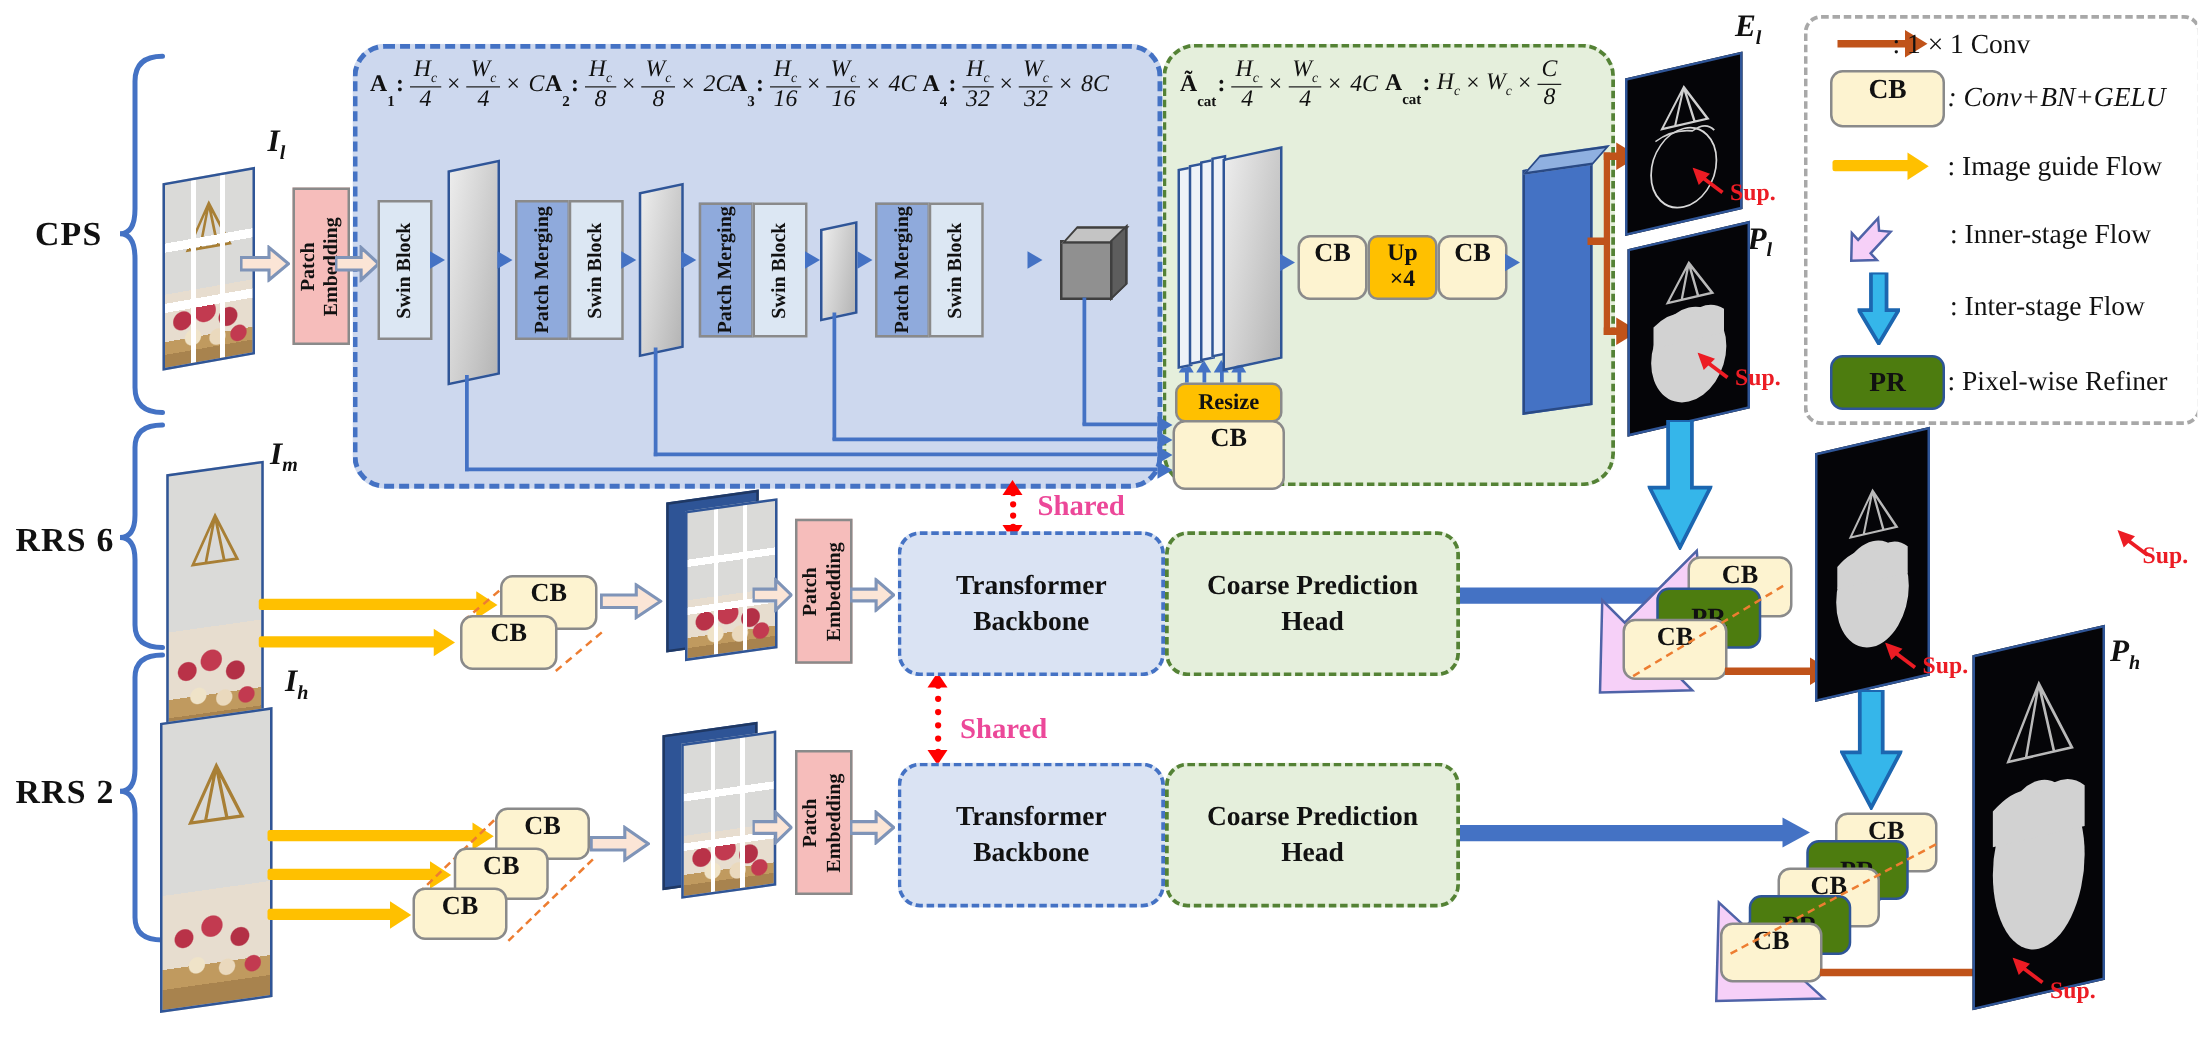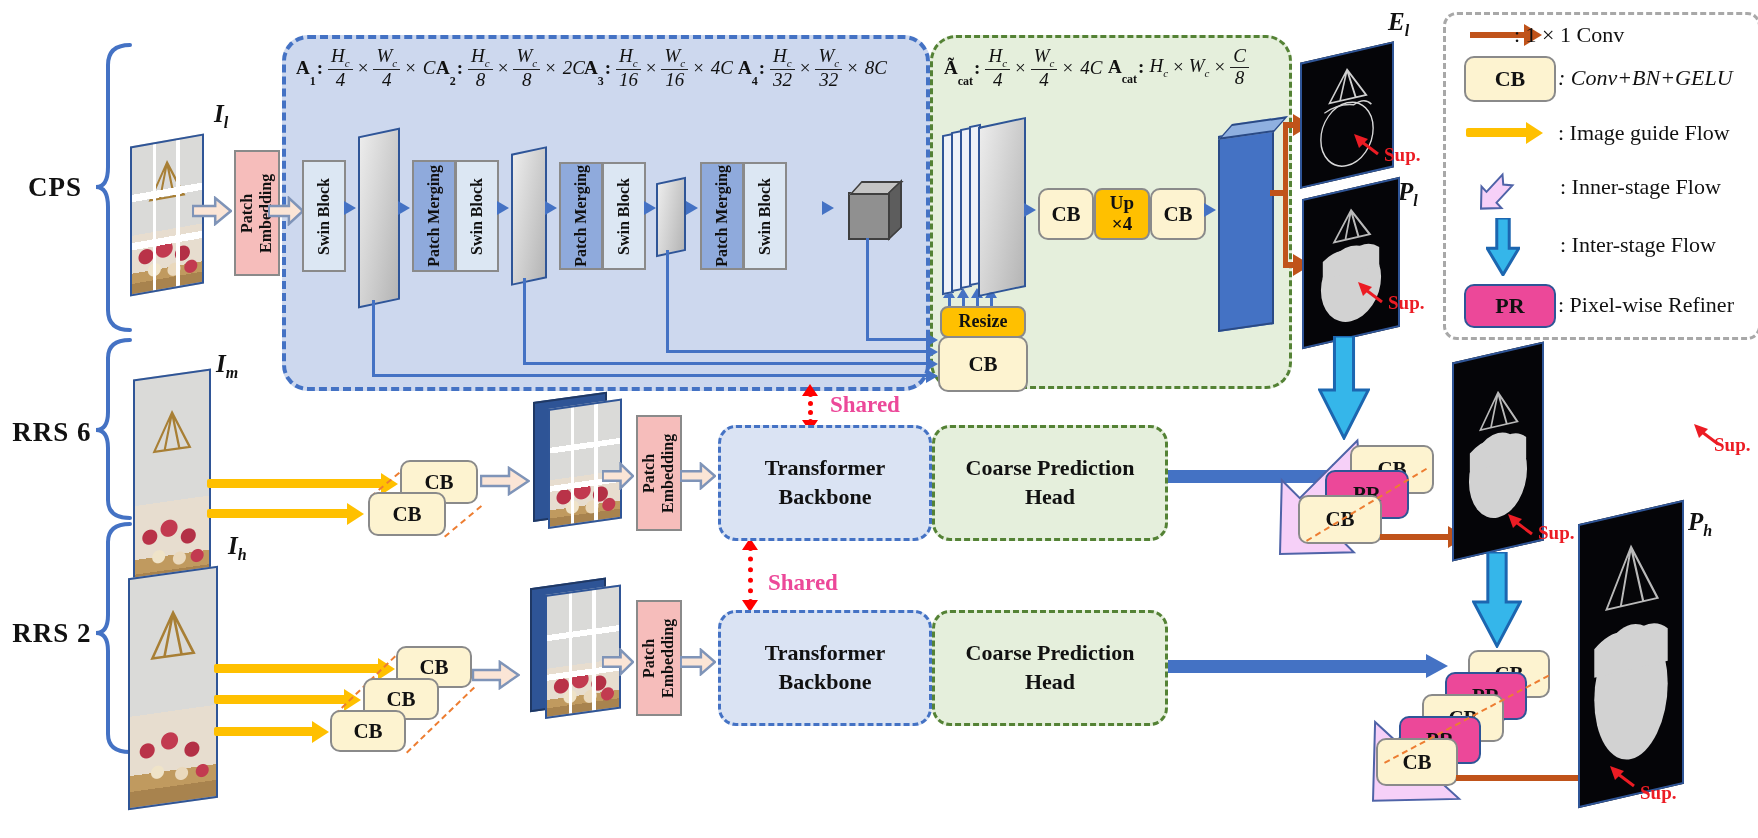--- a/index.html
+++ b/index.html
@@ -6,23 +6,23 @@
   .canvas{position:relative;width:1758px;height:838px;background:#fff;overflow:hidden;
           font-family:"Liberation Serif","DejaVu Serif",serif;color:#111;}
   .abs{position:absolute;}
   
   .dash-blue{background:#cdd8ee;border:4px dashed #4472c4;border-radius:26px;}
   .dash-green{background:#e5efdc;border:3.5px dashed #548235;border-radius:26px;}
   .dash-blue-lt{background:#dae3f3;border:3.5px dashed #4472c4;border-radius:18px;}
   .dash-green-lt{background:#e5efdc;border:3.5px dashed #548235;border-radius:18px;}
   .legendbox{background:#fff;border:3.5px dashed #a8a8a8;border-radius:14px;}
   
-  .cb{background:#fdf3d0;border:2px solid #8a8a8a;border-radius:10px;display:flex;align-items:center;justify-content:center;
+  .cb{background:#fdf3d0;border:2px solid #8a8a8a;border-radius:10px;display:flex;justify-content:center;
       font-weight:bold;font-size:21px;}
-  .pr{background:#ec4899;border:2px solid #2e5597;border-radius:10px;display:flex;align-items:center;justify-content:center;
+  .pr{background:#4d7c0f;border:2px solid #2e5597;border-radius:10px;display:flex;align-items:center;justify-content:center;
       font-weight:bold;font-size:21px;}
   .gold{background:#ffc000;border:2px solid #8a8a8a;border-radius:8px;display:flex;align-items:center;justify-content:center;
       font-weight:bold;font-size:19px;text-align:center;line-height:1.1;}
   .vbox{display:flex;align-items:center;justify-content:center;text-align:center;}
   .pe{background:#f6bdbb;border:2px solid #8a8a8a;}
   .swin{background:#dce7f3;border:2px solid #8a8a8a;}
   .merge{background:#8faadc;border:2px solid #8a8a8a;}
   .vtext{writing-mode:vertical-rl;transform:rotate(180deg);font-weight:bold;font-size:16px;line-height:1.18;}
   .hbox2{display:flex;flex-direction:column;align-items:center;justify-content:center;font-weight:bold;font-size:22px;line-height:1.3;}
   

